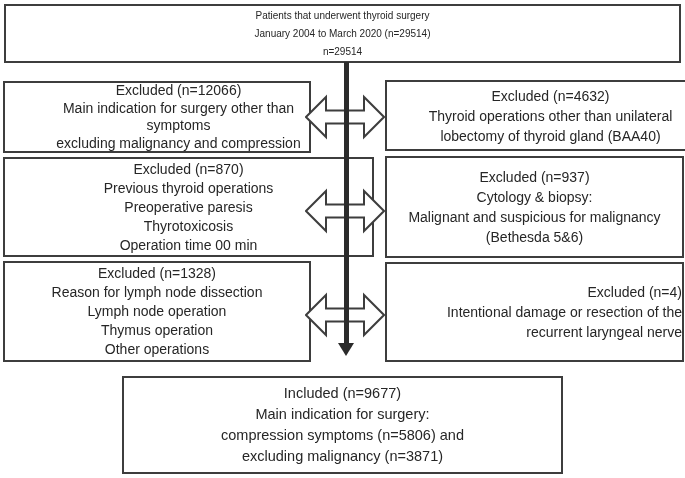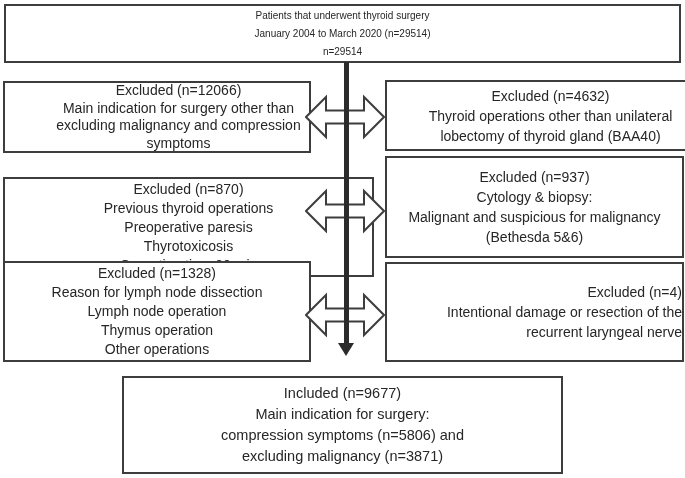--- a/index.html
+++ b/index.html
@@ -20,21 +20,21 @@
     display: flex;
     flex-direction: column;
     justify-content: center;
     align-items: center;
     text-align: center;
   }
   .box .ln { width: 100%; }
 
   #top-box    { left: 4px;   top: 4px;   width: 677px; height: 59px;  font-size: 10px; line-height: 18px; }
   #left-box-1 { left: 3px;   top: 81px;  width: 308px; height: 72px;  font-size: 14px; line-height: 17.5px; padding-left: 43px; }
-  #left-box-2 { left: 3px;   top: 157px; width: 371px; height: 100px; font-size: 14px; line-height: 19px; margin-top: 20px; }
+  #left-box-2 { left: 3px;   top: 157px; width: 371px; height: 100px; font-size: 14px; line-height: 19px; }
   #left-box-3 { left: 3px;   top: 261px; width: 308px; height: 101px; font-size: 14px; line-height: 19px; }
   #right-box-1{ left: 385px; top: 80px;  width: 331px; height: 71px;  font-size: 14px; line-height: 20px; }
   #right-box-2{ left: 385px; top: 156px; width: 299px; height: 102px; font-size: 14px; line-height: 20px; }
   #right-box-3{ left: 385px; top: 262px; width: 299px; height: 100px; font-size: 14px; line-height: 20px; text-align: right; }
   #bottom-box { left: 122px; top: 376px; width: 441px; height: 98px;  font-size: 14.5px; line-height: 21px; }
 
   .h-arrow { position: absolute; left: 305px; width: 80px; height: 46px; z-index: 1; }
   #h-arrow-1 { top: 94px; }
   #h-arrow-2 { top: 188px; }
   #h-arrow-3 { top: 292px; }
@@ -63,22 +63,22 @@
 
   <div class="box" id="top-box">
     <div class="ln">Patients that underwent thyroid surgery</div>
     <div class="ln">January 2004 to March 2020 (n=29514)</div>
     <div class="ln">n=29514</div>
   </div>
 
   <div class="box" id="left-box-1">
     <div class="ln">Excluded (n=12066)</div>
     <div class="ln">Main indication for surgery other than</div>
+    <div class="ln">symptoms</div>
     <div class="ln">excluding malignancy and compression</div>
-    <div class="ln">symptoms</div>
   </div>
 
   <div class="box" id="left-box-2">
     <div class="ln">Excluded (n=870)</div>
     <div class="ln">Previous thyroid operations</div>
     <div class="ln">Preoperative paresis</div>
     <div class="ln">Thyrotoxicosis</div>
     <div class="ln">Operation time 00 min</div>
   </div>
 

